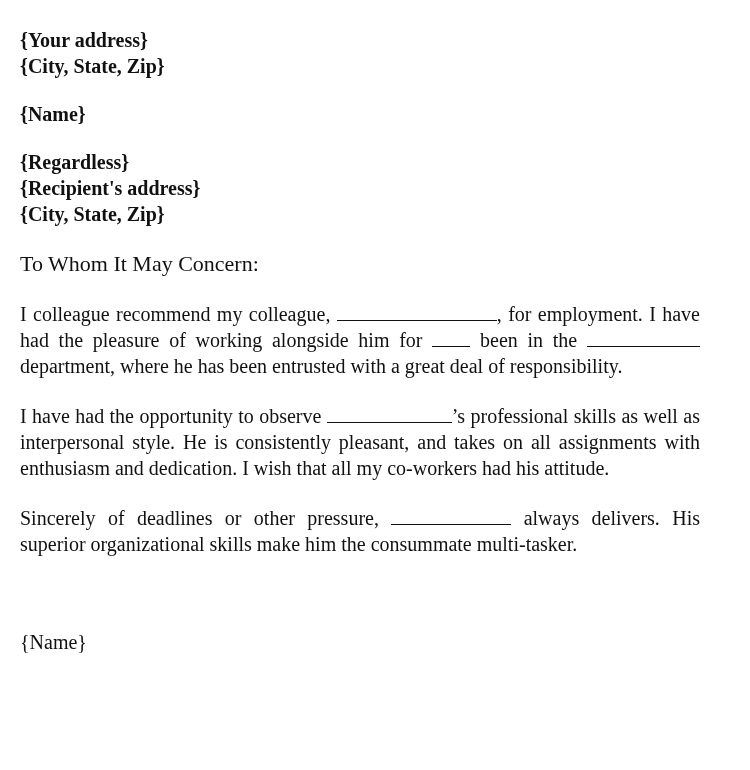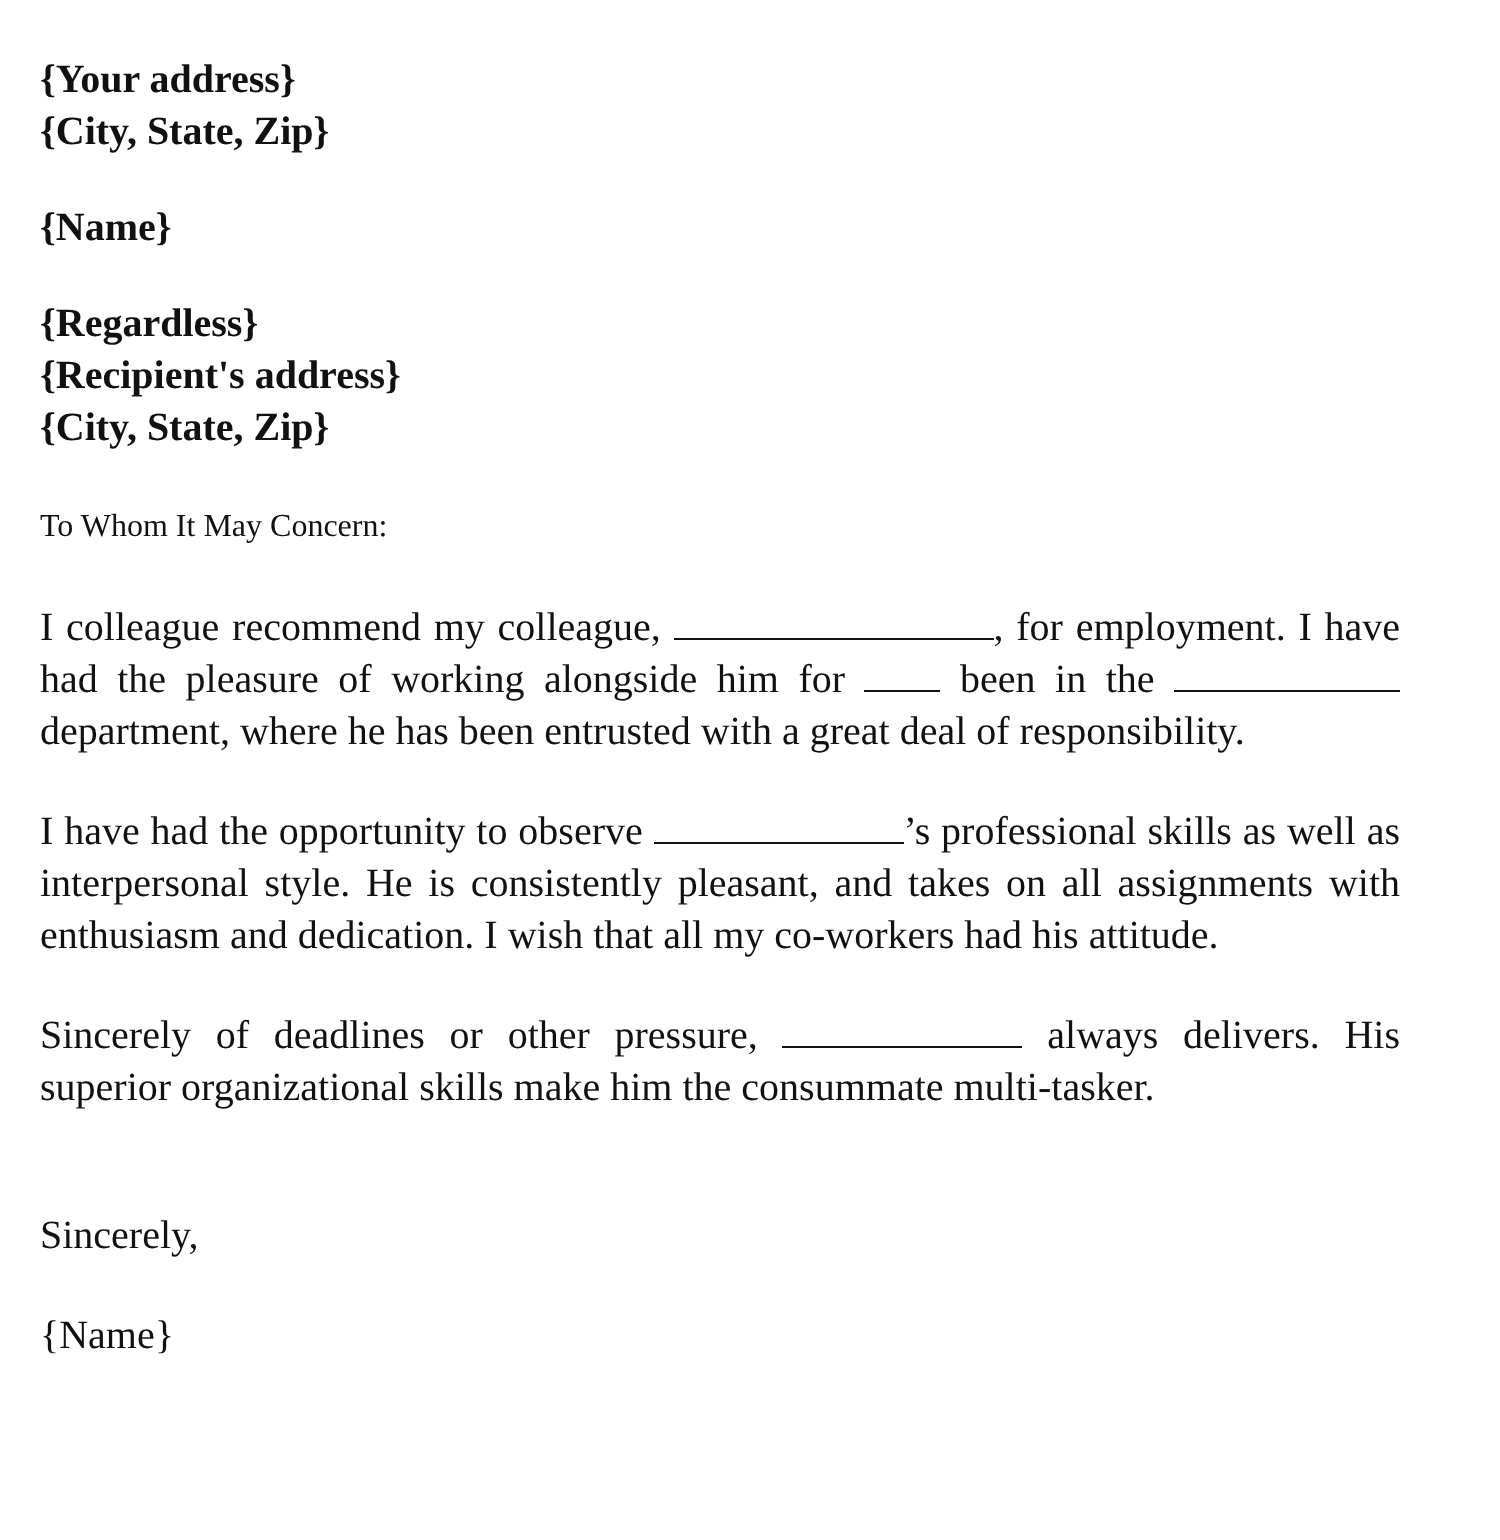--- a/index.html
+++ b/index.html
@@ -29,21 +29,21 @@
     font-size: 20px;
     line-height: 26px;
   }
   .addr-line { white-space: pre; }
 
   .gap-sm { height: 22px; }
   .gap-md { height: 24px; }
 
   
   .salutation {
-    font-size: 16px;
+    font-size: 22px;
     line-height: 26px;
   }
   .para {
     font-size: 20px;
     line-height: 26px;
     text-align: justify;
     text-justify: inter-word;
     hyphens: none;
   }
   
@@ -112,19 +112,18 @@
 
   <div class="para">
     <span>Sincerely of deadlines or other pressure, </span><span class="blank blank-md"></span><span> always delivers. His superior organizational skills make him the consummate multi-tasker.</span>
   </div>
 
   <div class="gap-md"></div>
 
 
   <div class="gap-md"></div>
 
-  <div class="closing">Sincerely,</div>
 
   <div class="gap-md"></div>
 
   <div class="closing">{Name}</div>
 
 </div>
 
 </body></html>

